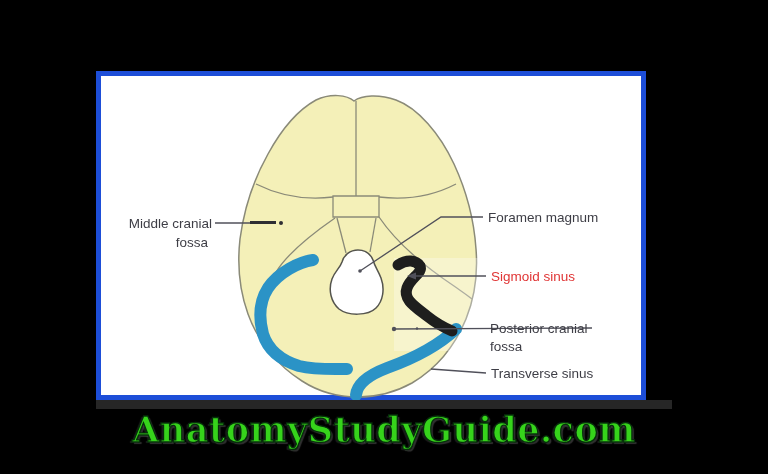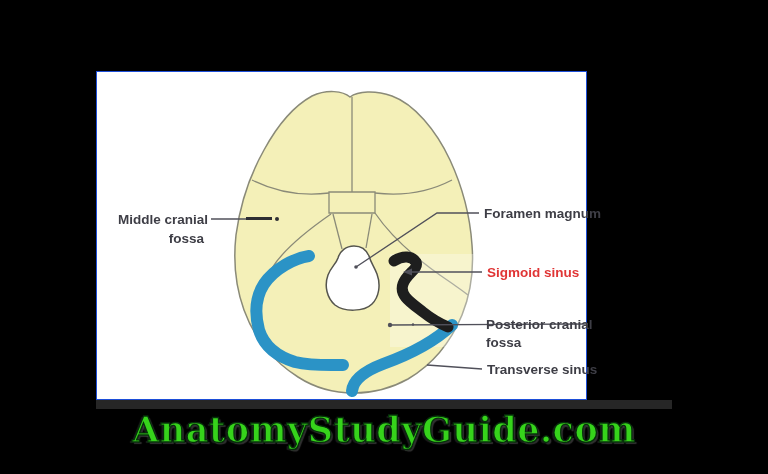--- a/index.html
+++ b/index.html
@@ -1,22 +1,22 @@
 <!DOCTYPE html>
 <html><head>
 <meta charset="utf-8">
 <style>
   html,body{margin:0;padding:0;background:#000;}
   .stage{
     position:relative;width:768px;height:474px;background:#000;overflow:hidden;
     font-family:"Liberation Sans", sans-serif;
   }
   .panel{
-    position:absolute;left:96px;top:71px;width:491px;height:329px;
-    background:#ffffff;border:1px solid #1d4ed8;box-sizing:border-box;font-weight:bold;
+    position:absolute;left:96px;top:71px;width:550px;height:329px;
+    background:#ffffff;border:5px solid #1d4ed8;box-sizing:border-box;
   }
   .panel svg{position:absolute;left:0;top:0;display:block;}
   .panel-shadow{
     position:absolute;left:96px;top:400px;width:576px;height:9px;background:#262626;
   }
   .footer{
     position:absolute;left:0;top:409px;width:768px;text-align:center;
   }
   .footer span{
     font-family:"DejaVu Serif", serif;font-weight:bold;font-size:35px;line-height:42px;

